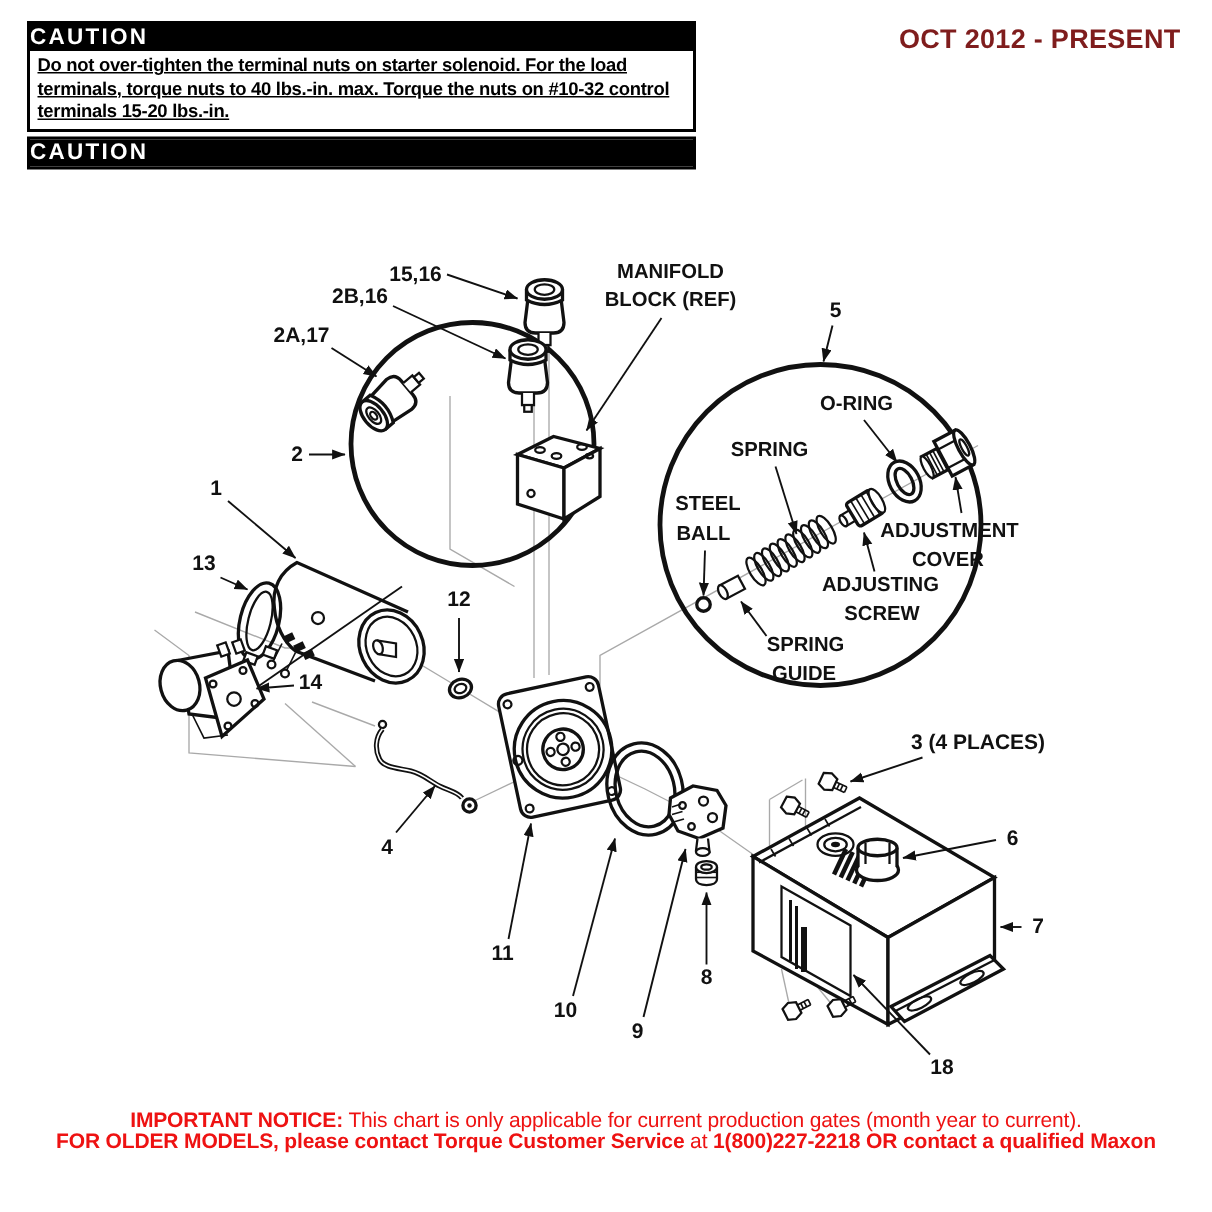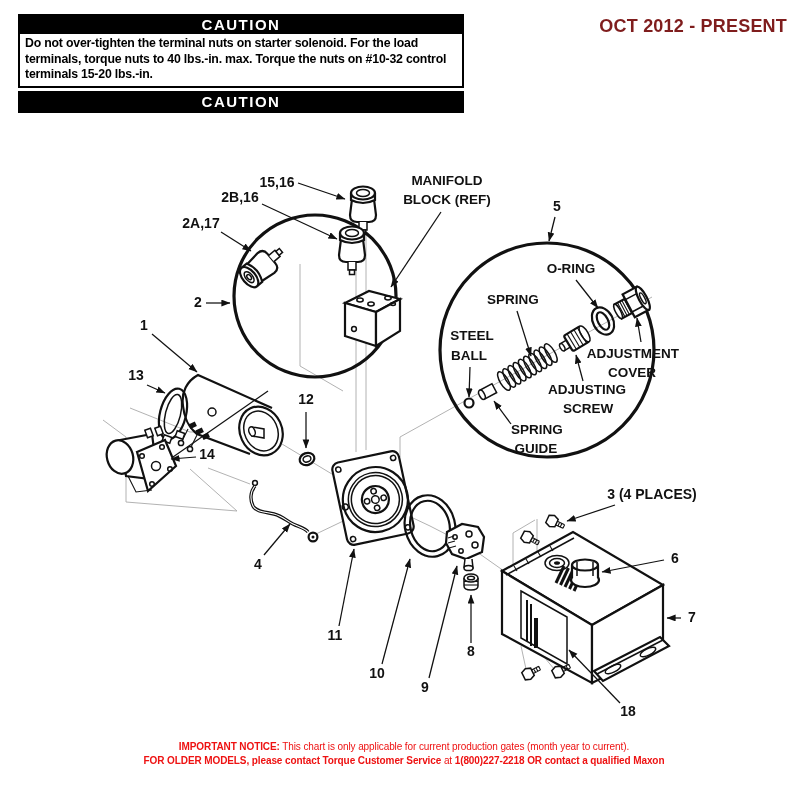--- a/index.html
+++ b/index.html
@@ -1,26 +1,26 @@
 <!DOCTYPE html>
 <html><head>
 <meta charset="utf-8">
 <style>
   html,body{margin:0;padding:0;background:#fff;}
   .page{position:relative;width:808px;height:808px;background:#fff;overflow:hidden;
         font-family:"Liberation Sans",sans-serif;color:#111;}
   .caution-box{position:absolute;left:18px;width:446px;border:2px solid #000;background:#fff;box-sizing:border-box;}
-  .caution-head{background:#000;color:#fff;text-align:center;font-weight:bold;
+  .caution-head{background:#000;color:#fff;text-align:left;font-weight:bold;
                 font-size:15px;letter-spacing:1.5px;line-height:18px;height:18px;}
   .caution-body{font-weight:bold;font-size:12.3px;line-height:15.5px;letter-spacing:-0.2px;
-                padding:2px 7px 3px 5px;color:#000;}
+                padding:2px 7px 3px 5px;color:#000;text-decoration:underline;}
   .date-range{position:absolute;top:16px;right:21px;font-weight:bold;font-size:18px;
               color:#7f1d1d;letter-spacing:0.2px;}
   .notice{position:absolute;left:0;right:0;top:740px;text-align:center;color:#ee1212;
-          font-size:10px;line-height:13.5px;letter-spacing:-0.1px;}
+          font-size:14px;line-height:13.5px;letter-spacing:-0.1px;}
   .notice b{font-weight:bold;}
   svg.diagram{position:absolute;left:0;top:0;}
   .num{font:bold 14px "Liberation Sans",sans-serif;fill:#111;}
   .lbl{font:bold 13.5px "Liberation Sans",sans-serif;fill:#111;}
   .ln{stroke:#111;stroke-width:1.25;fill:none;}
   .cln{stroke:#a9a9a9;stroke-width:0.9;fill:none;}
   .p2{stroke:#111;stroke-width:2.2;fill:#fff;}
   .p2n{stroke:#111;stroke-width:2.2;fill:none;}
   .p1{stroke:#111;stroke-width:1.5;fill:#fff;}
   .p1n{stroke:#111;stroke-width:1.5;fill:none;}

